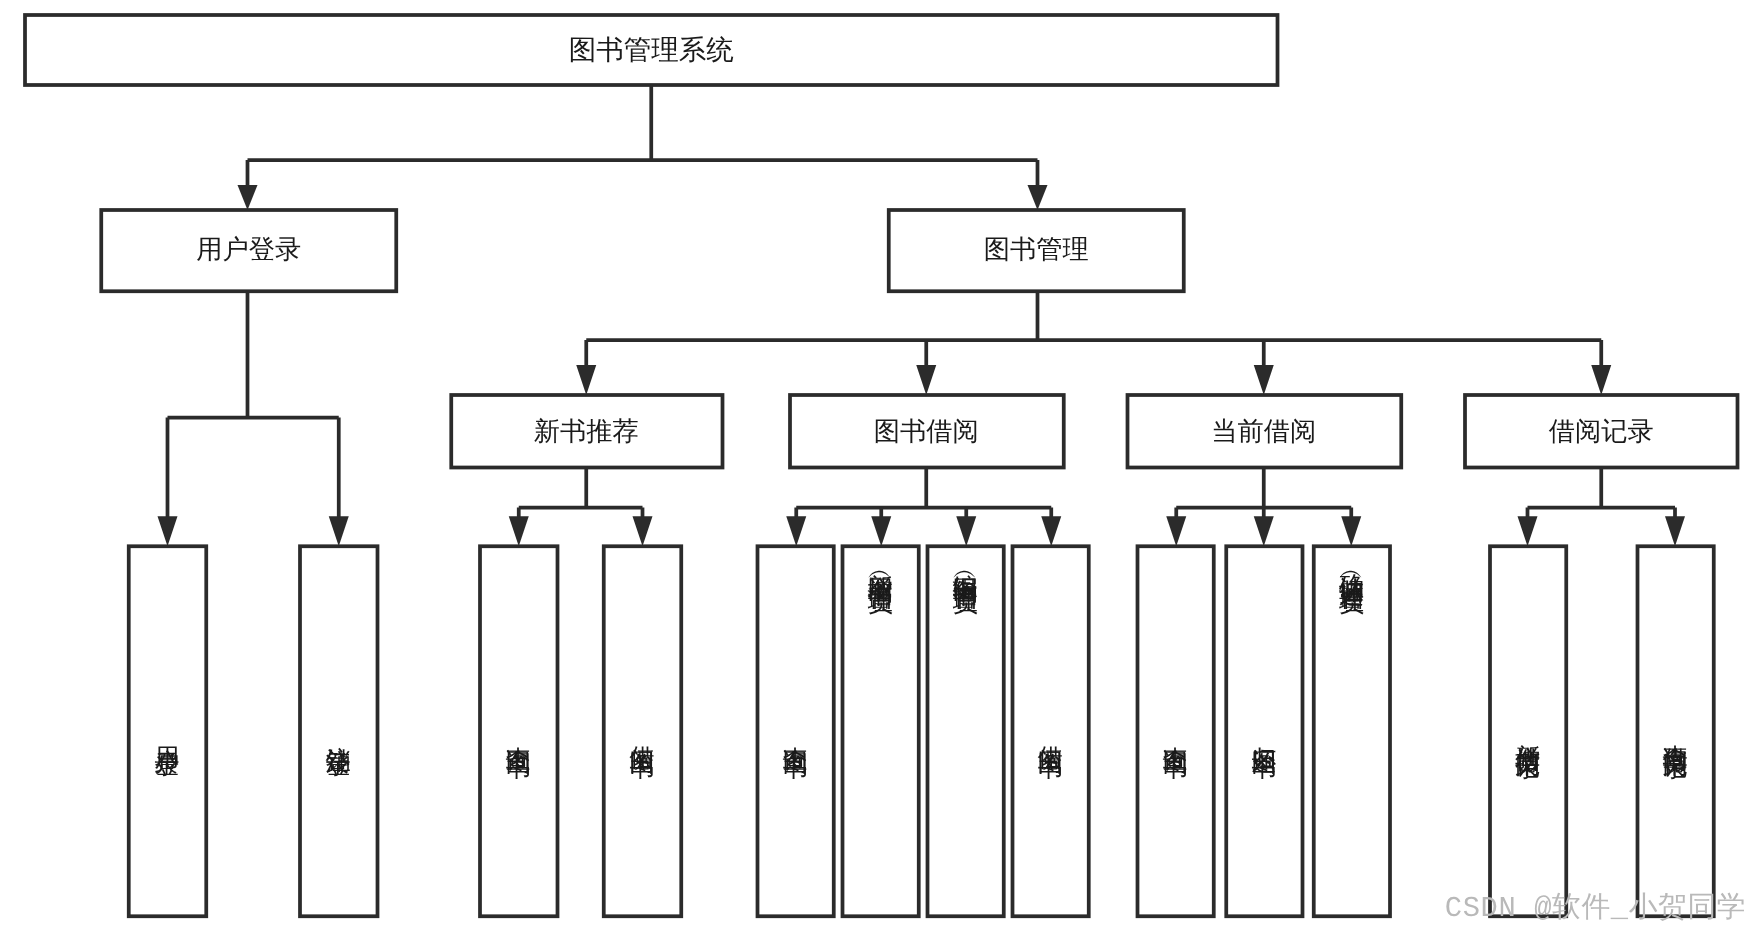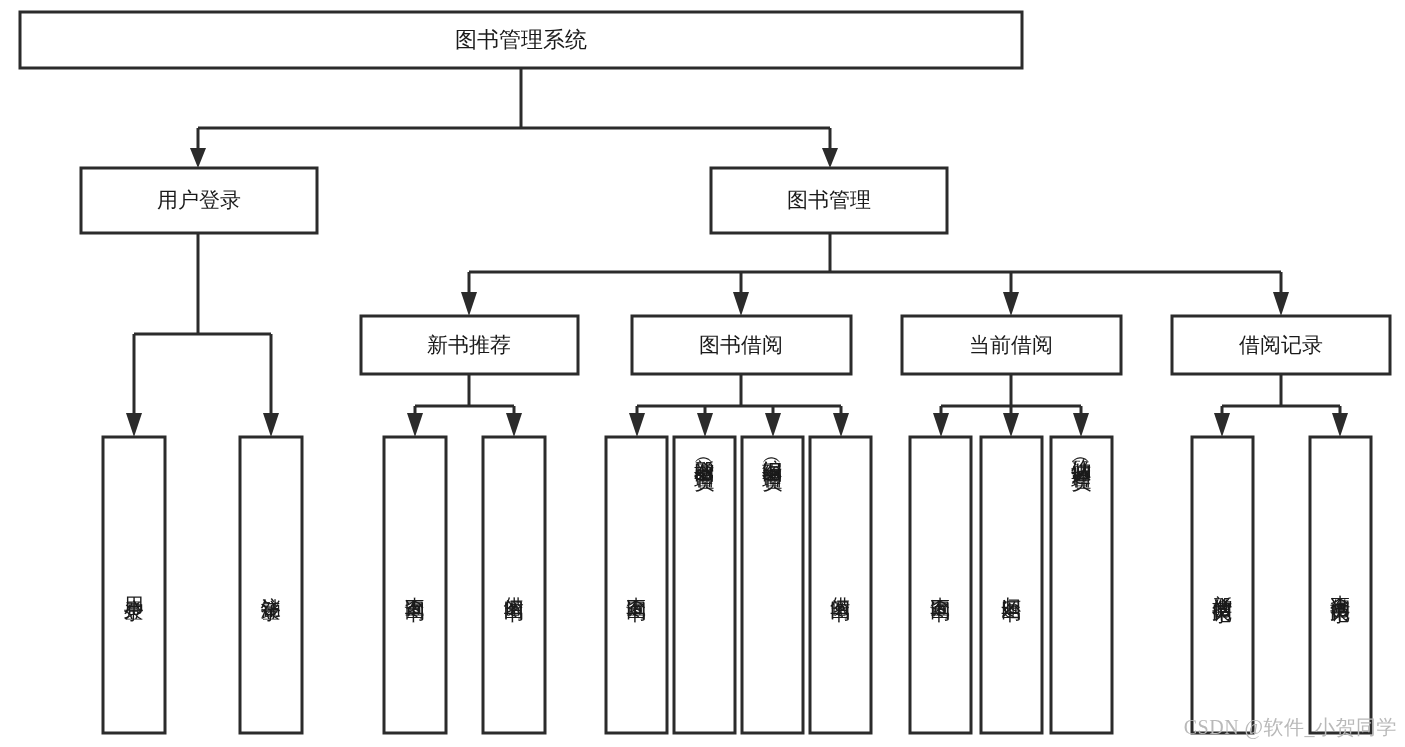--- a/index.html
+++ b/index.html
@@ -76,22 +76,22 @@
     line-height: 1.02;
     letter-spacing: 2px;
     color: #1a1a1a;
     white-space: nowrap;
     text-align: center;
   }
   #watermark {
     position: absolute;
     right: 8px;
     bottom: 6px;
-    font-family: Liberation Serif, serif;
-    font-size: 20px;
+    font-family: Liberation Mono, monospace;
+    font-size: 23px;
     color: #b9b9b9;
     letter-spacing: 0.5px;
     white-space: nowrap;
   }
 </style>
 </head>
 <body>
 
 <div id="diagram-root">
 

